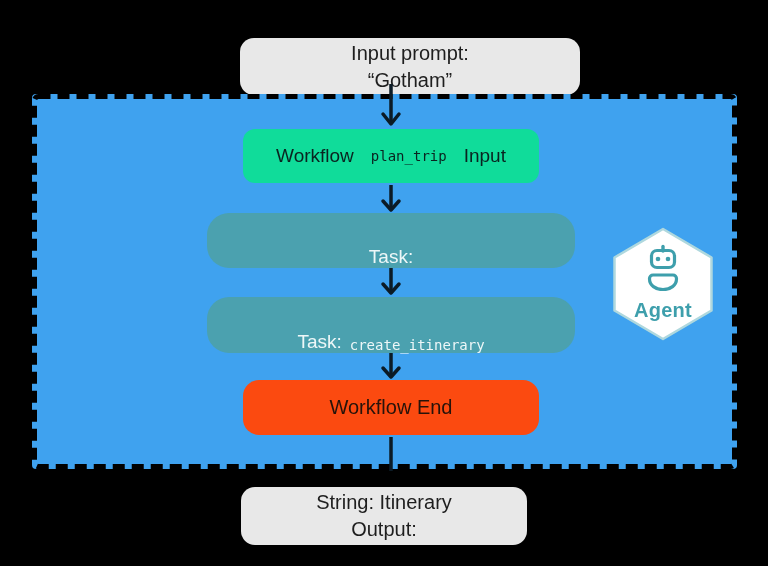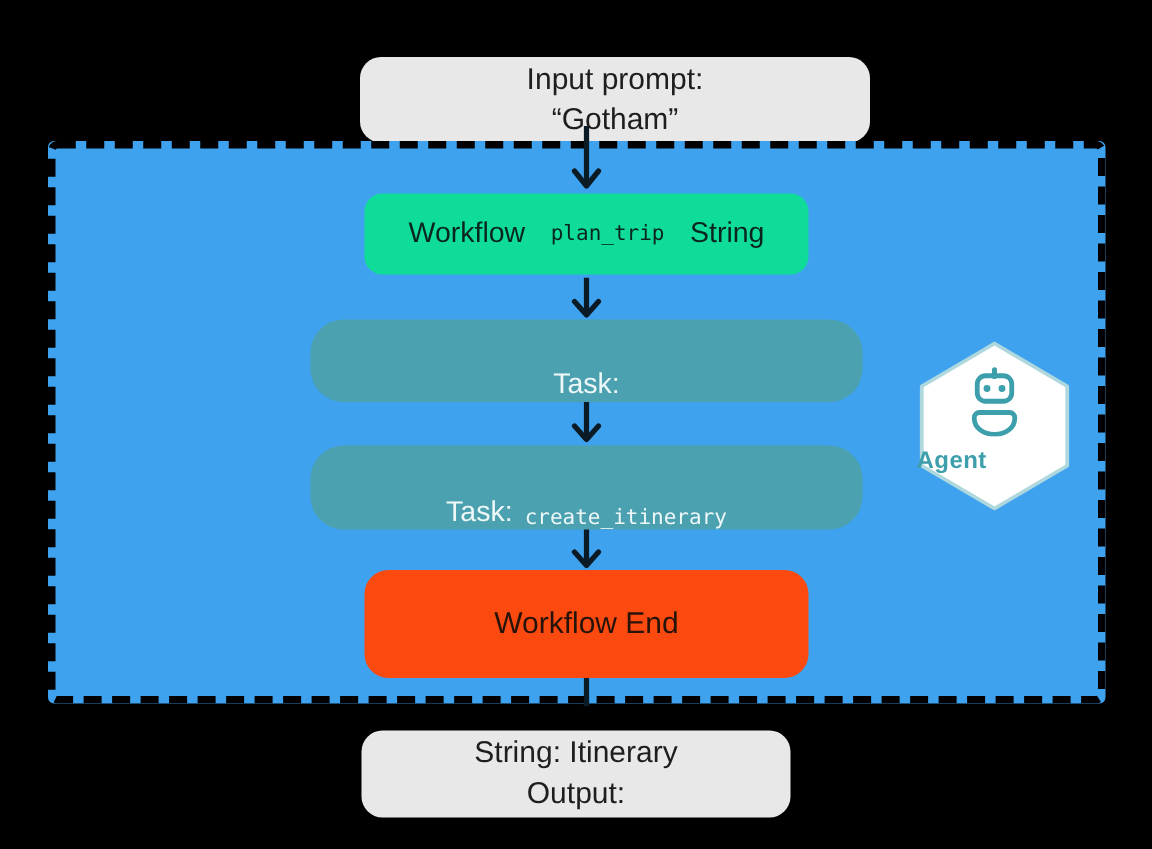--- a/index.html
+++ b/index.html
@@ -20,32 +20,32 @@
   .panel svg { position:absolute; left:0; top:0; }
   .start-node {
     left:243px; top:129px; width:296px; height:54px; border-radius:12px;
     color:#0a2420; font-size:19px; font-weight:500; gap:17px;
   }
   .task-node {
     left:207px; width:368px; height:55px; border-radius:22px;
     color:#edf7f8; font-size:19px; gap:8px;align-items:flex-end;
   }
   .end-node {
-    left:243px; top:380px; width:296px; height:72px; border-radius:16px;
+    left:243px; top:380px; width:296px; height:55px; border-radius:16px;
     color:#26130a; font-size:20px; font-weight:500;
   }
   .mono { font-family:"DejaVu Sans Mono", monospace; font-size:14px; font-weight:500; }
   .arrow { position:absolute; left:378px; width:26px; }
   .arrow svg { display:block; }
   .hex-badge { position:absolute; left:611px; top:226px; width:104px; height:116px; }
   .hex-badge .hex-bg { position:absolute; left:0; top:0; }
   .hex-badge .robot { position:absolute; left:28px; top:17px; }
   .hex-label {
-    position:absolute; left:0; top:73px; width:104px; text-align:left;
-    font-size:16px; font-weight:700; letter-spacing:0.3px;
+    position:absolute; left:0; top:73px; width:104px; text-align:center;
+    font-size:20px; font-weight:700; letter-spacing:0.3px;
   }
 </style>
 </head>
 <body>
 
 <div class="canvas" style="background-color: rgb(0, 0, 0);">
 
   <div class="node gray-node" style="left: 240px; top: 22px; width: 340px; height: 57px; background-color: rgb(232, 232, 232); margin-top: 16px;">
     <div>Input prompt:</div>
     <div>“Gotham”</div>
@@ -83,21 +83,21 @@
   </div>
   <div class="arrow" style="top: 437px; color: rgb(11, 27, 38);">
     <svg width="26" height="34">
       <line x1="13" y1="0" x2="13" y2="34" stroke="currentColor" stroke-width="3.5"></line>
     </svg>
   </div>
 
   <div class="node start-node" style="background-color: rgb(16, 220, 154);">
     <span>Workflow</span>
     <span class="mono">plan_trip</span>
-    <span>String</span>
+    <span>Input</span>
   </div>
 
   <div class="node task-node" style="top: 213px; background-color: rgb(75, 161, 175);">
     <span>Task:</span>
   </div>
   <div class="node task-node" style="top: 297px; height: 56px; background-color: rgb(75, 161, 175);">
     <span>Task:</span>
     <span class="mono">create_itinerary</span>
   </div>
 

